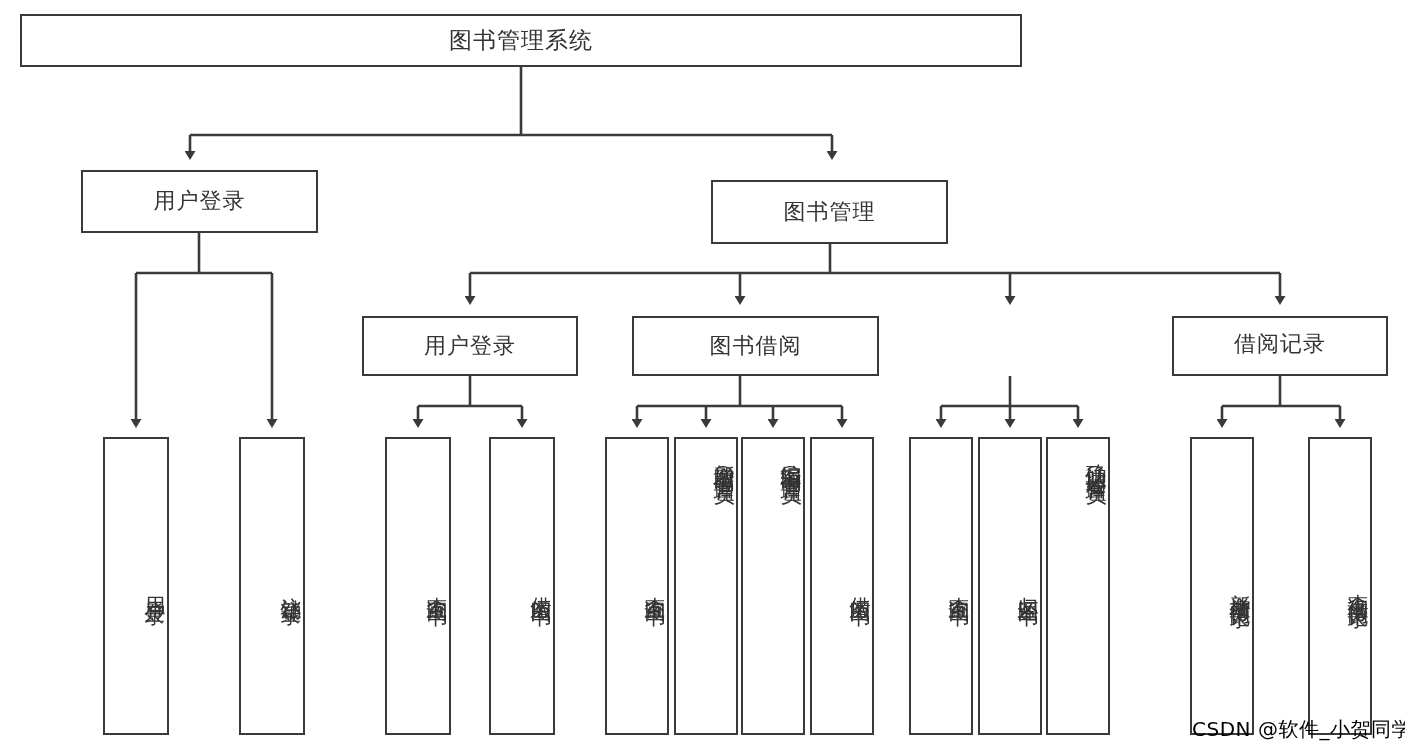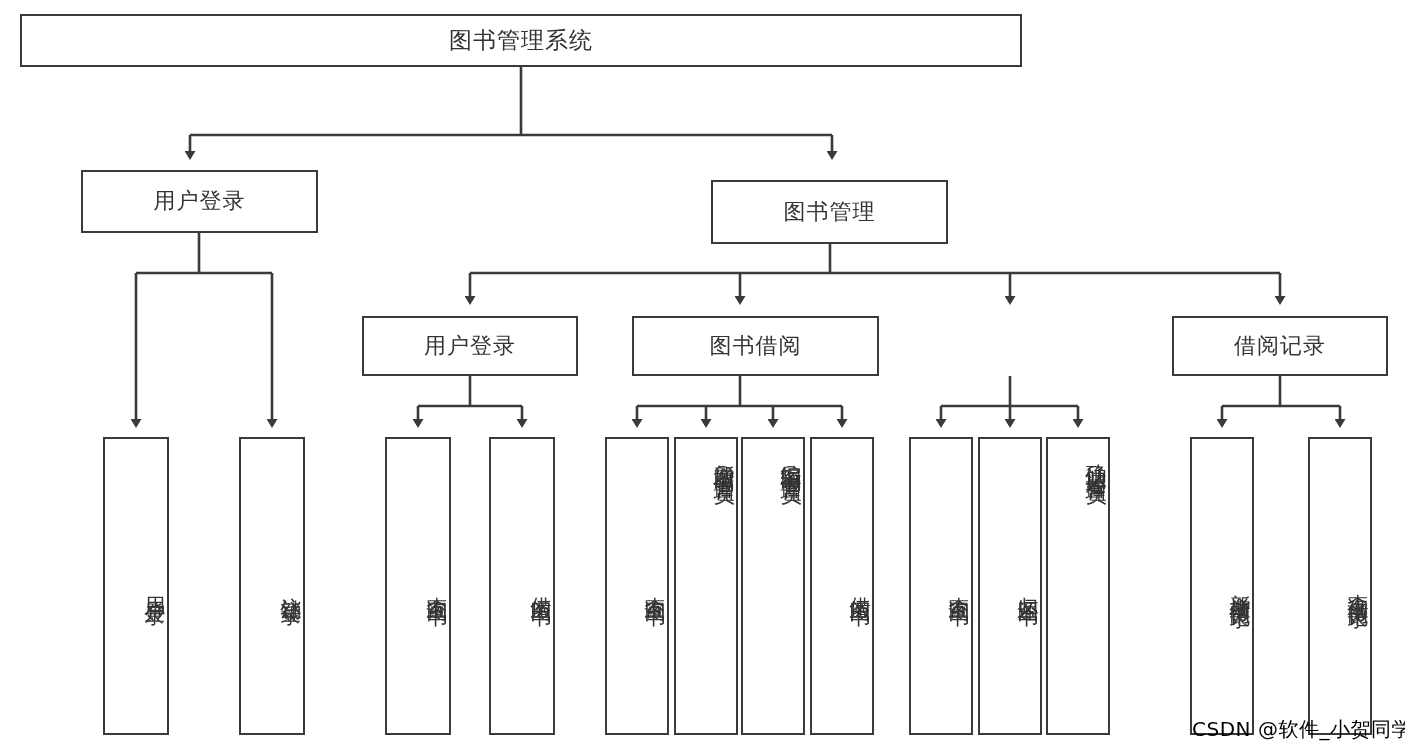--- a/index.html
+++ b/index.html
@@ -147,21 +147,21 @@
 
   <div class="node horiz" style="left:362px; top:316px; width:216px; height:60px;">
     <span class="label">用户登录</span>
   </div>
 
   <div class="node horiz" style="left:632px; top:316px; width:247px; height:60px;">
     <span class="label">图书借阅</span>
   </div>
 
 
-  <div class="node horiz" style="left:1172px; top:316px; width:216px; height:60px;">
+  <div class="node horiz" style="left:1172px; top:316px; width:216px; height:60px;font-family:Liberation Mono, monospace;">
     <span class="label">借阅记录</span>
   </div>
 
   <div class="node vert mid" style="left:103px; top:437px; width:66px; height:298px;">
     <span class="label">用户登录</span>
   </div>
 
   <div class="node vert mid" style="left:239px; top:437px; width:66px; height:298px;">
     <span class="label">注销登录</span>
   </div>

